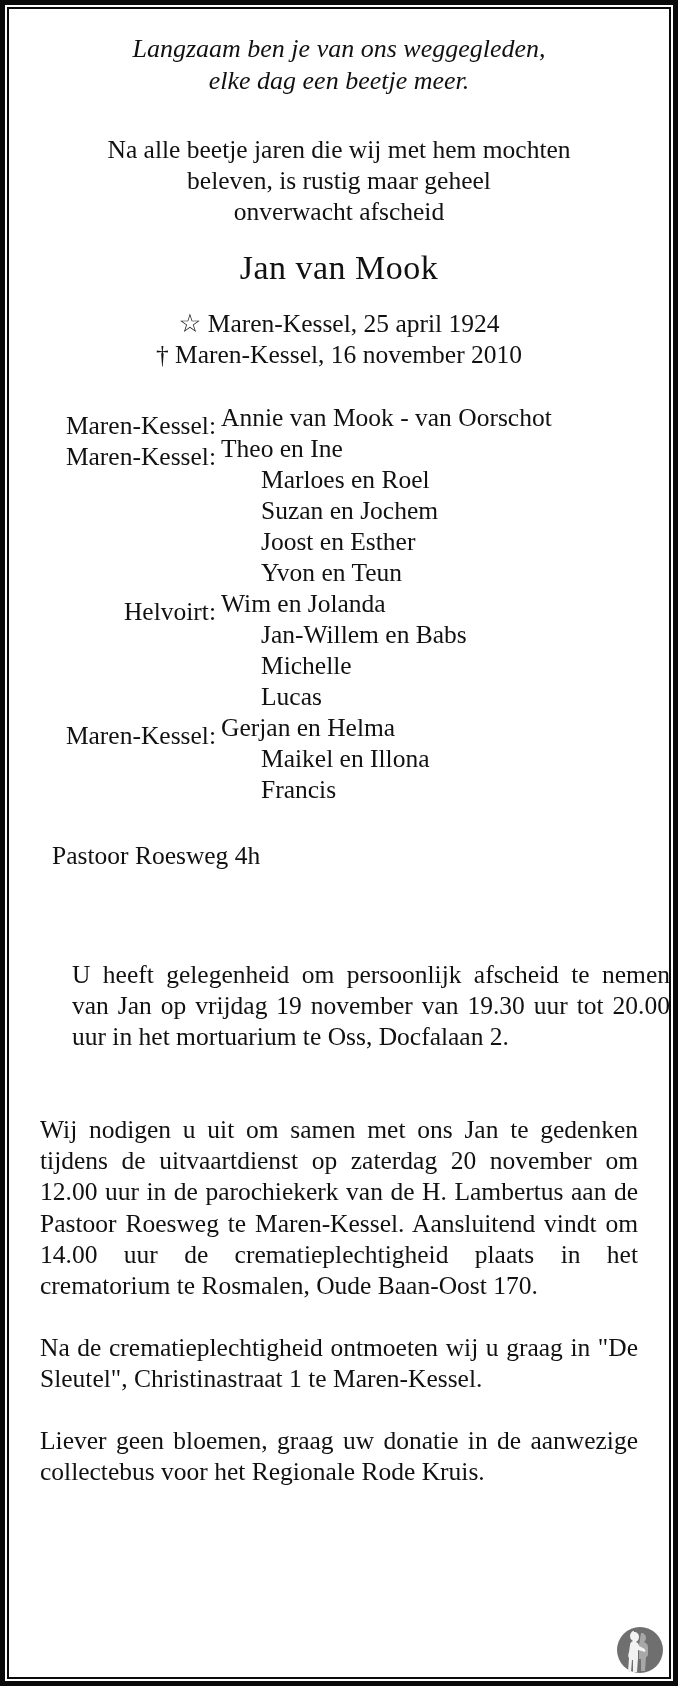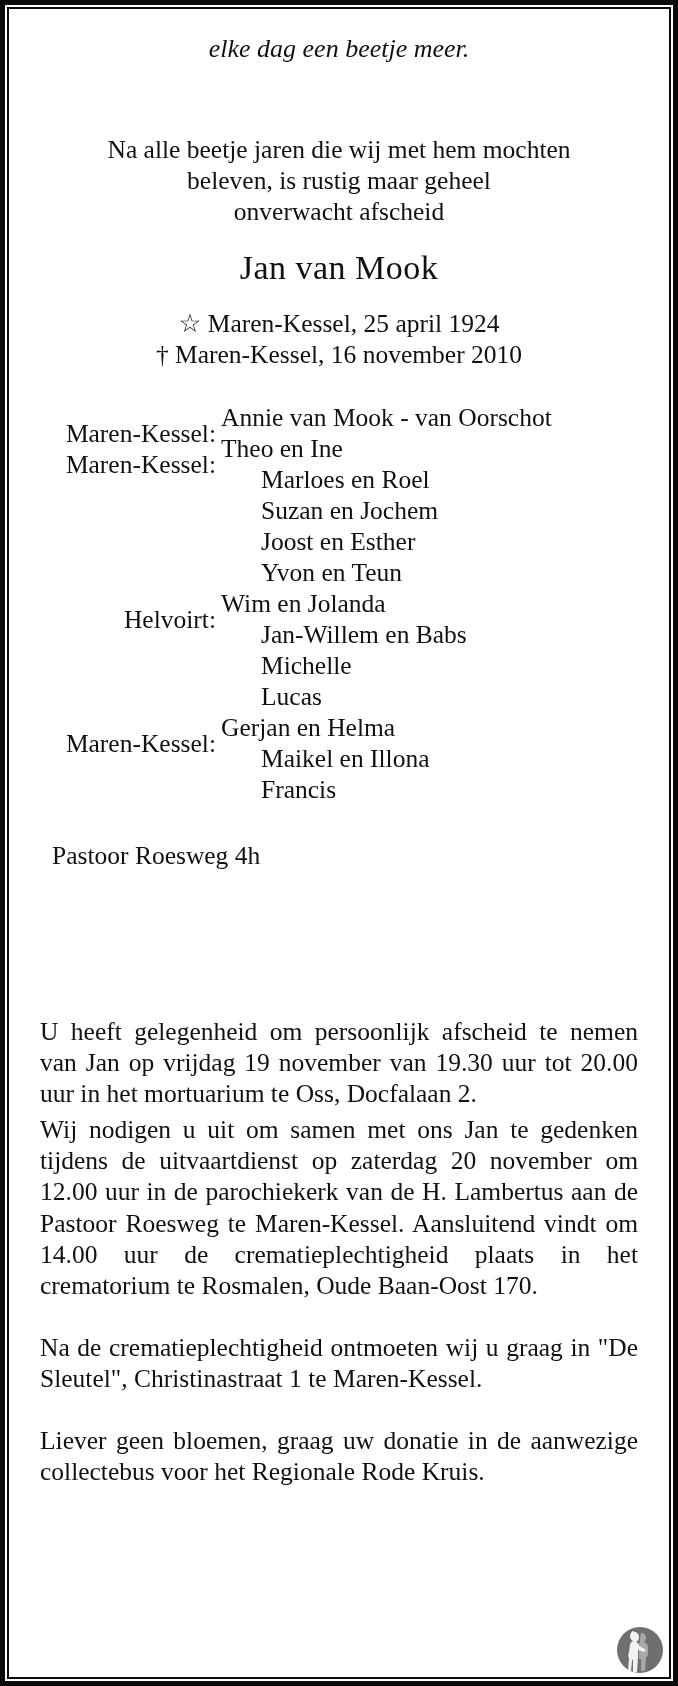--- a/index.html
+++ b/index.html
@@ -60,21 +60,21 @@
     .family-row {
       position: relative;
       height: 31px;
       font-size: 25.5px;
       line-height: 31px;
       white-space: nowrap;
     }
     .family-label {
       position: absolute;
       right: calc(598px - 176px);
-      top: 16px;
+      top: 8px;
       text-align: center;
     }
     .family-name {
       position: absolute;
       left: 181px;
       top: 0;
       font-family: Liberation Serif, serif;
     }
     .family-name.sub {
       left: 221px;
@@ -96,20 +96,21 @@
   </style>
 </head>
 <body>
 
 <div class="frame-outer"></div>
 <div class="frame-inner"></div>
 
 <div class="content">
 
   <div class="block center poem" style="top:33px;">
+    <span class="line">Langzaam ben je van ons weggegleden,</span>
     <span class="line">elke dag een beetje meer.</span>
   </div>
 
   <div class="block center" style="top:134px;">
     <span class="line">Na alle beetje jaren die wij met hem mochten</span>
     <span class="line">beleven, is rustig maar geheel</span>
     <span class="line">onverwacht afscheid</span>
   </div>
 
   <div class="block center" style="top:238px;">
@@ -164,21 +165,21 @@
       </div>
       <div class="family-row">
         <span class="family-name sub">Francis</span>
       </div>
     </div>
 
   <div class="block" style="top:840px;margin-left:12px;">
     <span class="line">Pastoor Roesweg 4h</span>
   </div>
 
-  <div class="block para" style="top:1016px;">U heeft gelegenheid om persoonlijk afscheid te nemen van Jan op vrijdag 19 november van 19.30 uur tot 20.00 uur in het mortuarium te Oss, Docfalaan 2.</div>
+  <div class="block para" style="top:959px;margin-left:32px;">U heeft gelegenheid om persoonlijk afscheid te nemen van Jan op vrijdag 19 november van 19.30 uur tot 20.00 uur in het mortuarium te Oss, Docfalaan 2.</div>
   <div class="block para" style="top:1114px;">Wij nodigen u uit om samen met ons Jan te gedenken tijdens de uitvaartdienst op zaterdag 20 november om 12.00 uur in de parochiekerk van de H. Lambertus aan de Pastoor Roesweg te Maren-Kessel. Aansluitend vindt om 14.00 uur de crematieplechtigheid plaats in het crematorium te Rosmalen, Oude Baan-Oost 170.</div>
   <div class="block para" style="top:1332px;">Na de crematieplechtigheid ontmoeten wij u graag in "De Sleutel", Christinastraat 1 te Maren-Kessel.</div>
   <div class="block para" style="top:1425px;">Liever geen bloemen, graag uw donatie in de aanwezige collectebus voor het Regionale Rode Kruis.</div>
 </div>
 
 <div class="logo">
   <svg width="46" height="46" viewBox="0 0 46 46">
     <circle cx="23" cy="23" r="23" fill="#6f6f6f"></circle>
 
     <path d="M24 6 c3 0 5 2 5 5 c0 2 -1 3 -2 4 c3 1 4 3 4 6 l0 6 c0 2 -1 3 -2 3 l-1 14 l-4 0 l0 -12 l-2 0 l0 -14 z" fill="#a8a8a8"></path>

